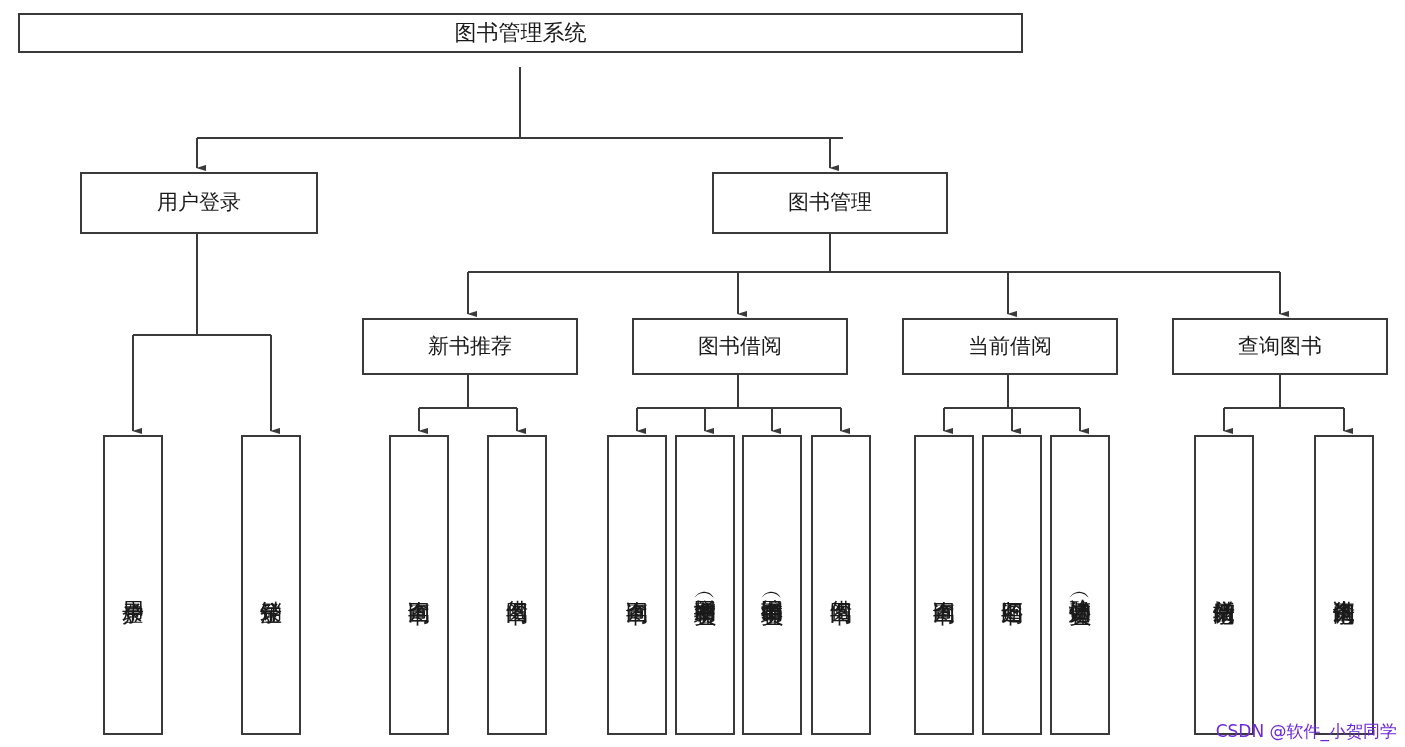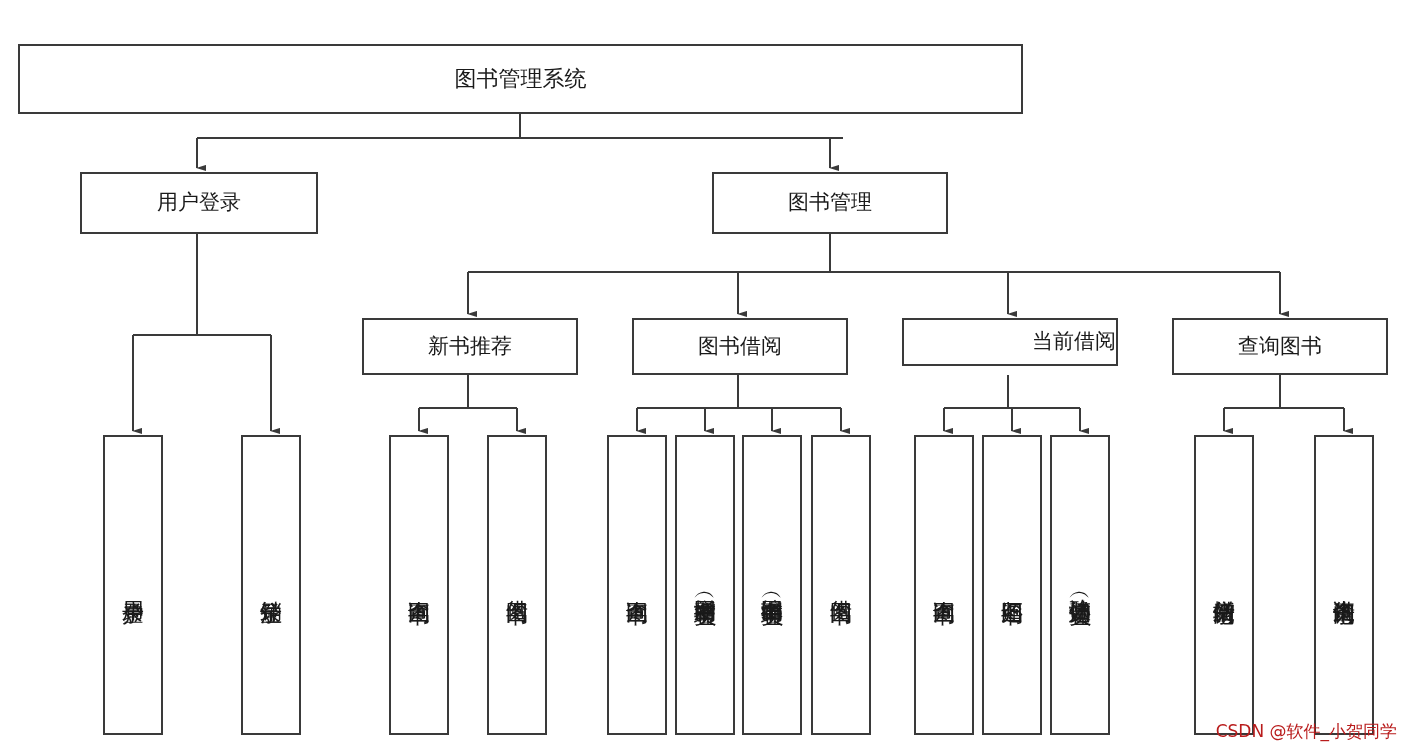--- a/index.html
+++ b/index.html
@@ -41,21 +41,21 @@
     font-size:22px;
     line-height:1.18;
     letter-spacing:1px;
     white-space:nowrap;
   }
 
   #watermark{
     position:absolute;
     right:8px;bottom:4px;
     font-size:17px;
-    color:#b91c1c;
+    color:#6d28d9;
     z-index:5;
     white-space:nowrap;
   }
 </style>
 </head>
 <body>
 
 <div id="stage">
 
   <svg id="wires" viewBox="0 0 1405 747" xmlns="http://www.w3.org/2000/svg">
@@ -101,38 +101,38 @@
       <path d="M1012,408 L1012,431" marker-end="url(#arw)"></path>
       <path d="M1080,408 L1080,431" marker-end="url(#arw)"></path>
 
       <path d="M1280,375 L1280,408"></path>
       <path d="M1224,408 L1344,408"></path>
       <path d="M1224,408 L1224,431" marker-end="url(#arw)"></path>
       <path d="M1344,408 L1344,431" marker-end="url(#arw)"></path>
     </g>
   </svg>
 
-  <div class="node h-node" id="n-root" style="left:18px;top:13px;width:1005px;height:70px;margin-top:31px;">
+  <div class="node h-node" id="n-root" style="left:18px;top:13px;width:1005px;height:40px;">
     <span class="label">图书管理系统</span>
   </div>
 
   <div class="node h-node" style="left:80px;top:172px;width:238px;height:62px;">
     <span class="label">用户登录</span>
   </div>
   <div class="node h-node" style="left:362px;top:318px;width:216px;height:57px;">
     <span class="label">新书推荐</span>
   </div>
 
   <div class="node h-node" style="left:712px;top:172px;width:236px;height:62px;">
     <span class="label">图书管理</span>
   </div>
   <div class="node h-node" style="left:632px;top:318px;width:216px;height:57px;">
     <span class="label">图书借阅</span>
   </div>
-  <div class="node h-node" style="left:902px;top:318px;width:216px;height:48px;justify-content:flex-end;">
+  <div class="node h-node" style="left:902px;top:318px;width:216px;height:57px;">
     <span class="label">当前借阅</span>
   </div>
   <div class="node h-node" style="left:1172px;top:318px;width:216px;height:57px;">
     <span class="label">查询图书</span>
   </div>
 
   <div class="node leaf" style="left:103px;top:435px;width:60px;height:300px;">
     <span class="label">用户登录</span>
   </div>
   <div class="node leaf" style="left:241px;top:435px;width:60px;height:300px;">

